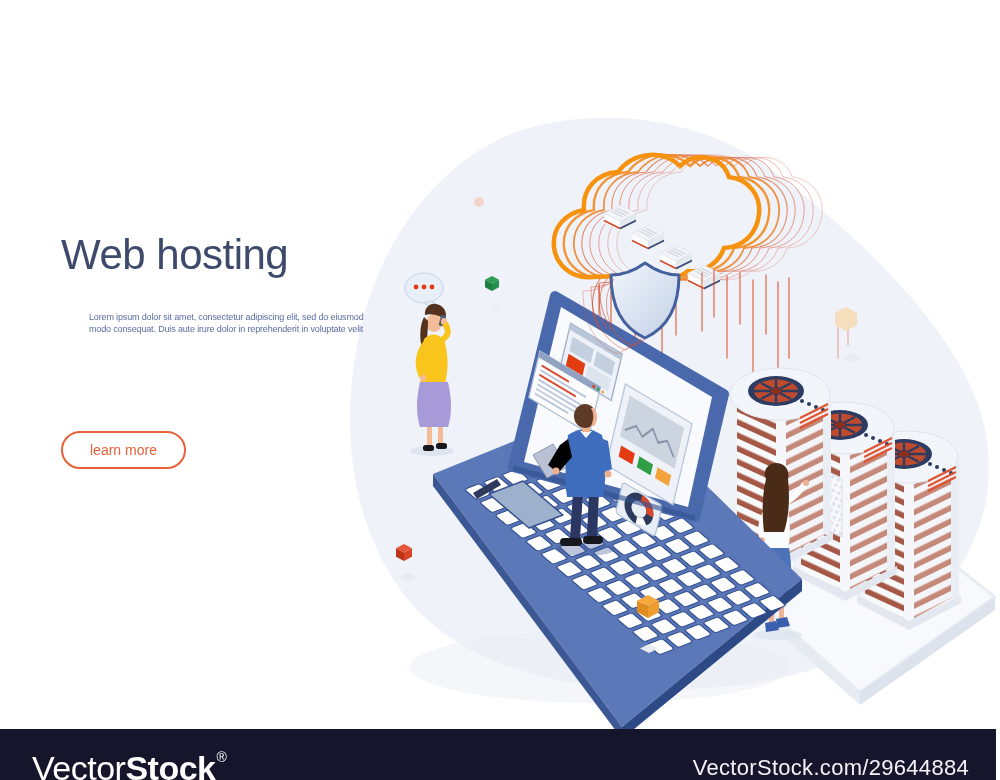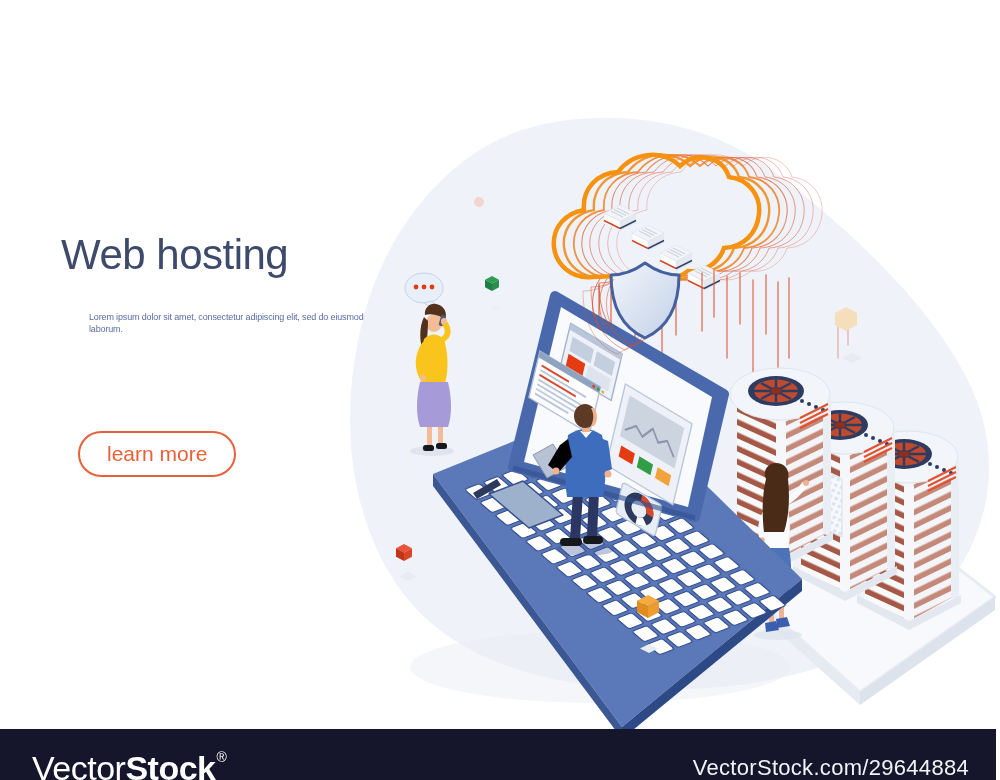--- a/index.html
+++ b/index.html
@@ -4,22 +4,22 @@
 <style>
   html,body{margin:0;padding:0;background:#ffffff;}
   .canvas{position:relative;width:996px;height:780px;background:#ffffff;overflow:hidden;
           font-family:"Liberation Sans",sans-serif;margin-top:27px;}
   .illustration{position:absolute;left:0;top:0;width:1000px;height:780px;}
   .hero-title{position:absolute;left:61px;top:204px;font-size:42px;letter-spacing:-0.5px;
               color:#3d4a6b;font-weight:normal;margin:0;}
   .hero-paragraph{position:absolute;left:61px;top:284px;width:290px;color:#5b6da4;
                   font-size:9px;line-height:12.3px;letter-spacing:-0.15px;}
   .hero-paragraph div{white-space:nowrap;padding-left:28px;}
-  .cta{position:absolute;left:78px;top:404px;background:transparent;border:2px solid #e8613a;
-       color:#e8613a;font-size:21px;padding:9px 27px;border-radius:24px;
+  .cta{position:absolute;left:61px;top:404px;background:transparent;border:2px solid #e8613a;
+       color:#e8613a;font-size:14px;padding:9px 27px;border-radius:24px;
        font-family:"Liberation Sans",sans-serif;cursor:pointer;}
   .footer-bar{position:absolute;left:0;bottom:0;width:100%;height:78px;background:#15162b;
               display:flex;align-items:center;justify-content:space-between;
               padding:0 27px 0 32px;box-sizing:border-box;}
   .brand{color:#ffffff;font-size:34px;letter-spacing:-0.5px;}
   .brand .light{font-weight:normal;}
   .brand .bold{font-weight:bold;}
   .brand sup{font-size:14px;font-weight:normal;vertical-align:18px;margin-left:1px;}
   .attribution{color:#f2f3f7;font-size:22px;letter-spacing:0.3px;text-align:right;}
 </style>
@@ -270,21 +270,21 @@
       <polygon points="649,617 658,621.5 649,626 640,621.5" fill="#e8ebf0"></polygon>
       <polygon points="846,280 857,286 857,298 846,304 835,298 835,286" fill="#f5debc"></polygon>
       <polygon points="852,326 862,331 852,336 842,331" fill="#e8ebf0"></polygon>
     </g>
   </svg>
 
   <h1 class="hero-title">Web hosting</h1>
 
   <div class="hero-paragraph">
     <div>Lorem ipsum dolor sit amet, consectetur adipiscing elit, sed do eiusmod</div>
-    <div>laborum.</div>
+    <div>modo consequat. Duis aute irure dolor in reprehenderit in voluptate velit</div>
   </div>
 
   <button class="cta">learn more</button>
 
   <div class="footer-bar">
     <div class="brand">
       <span class="light">Vector</span><span class="bold">Stock</span><sup>®</sup>
     </div>
     <div class="attribution">VectorStock.com/29644884</div>
   </div>

